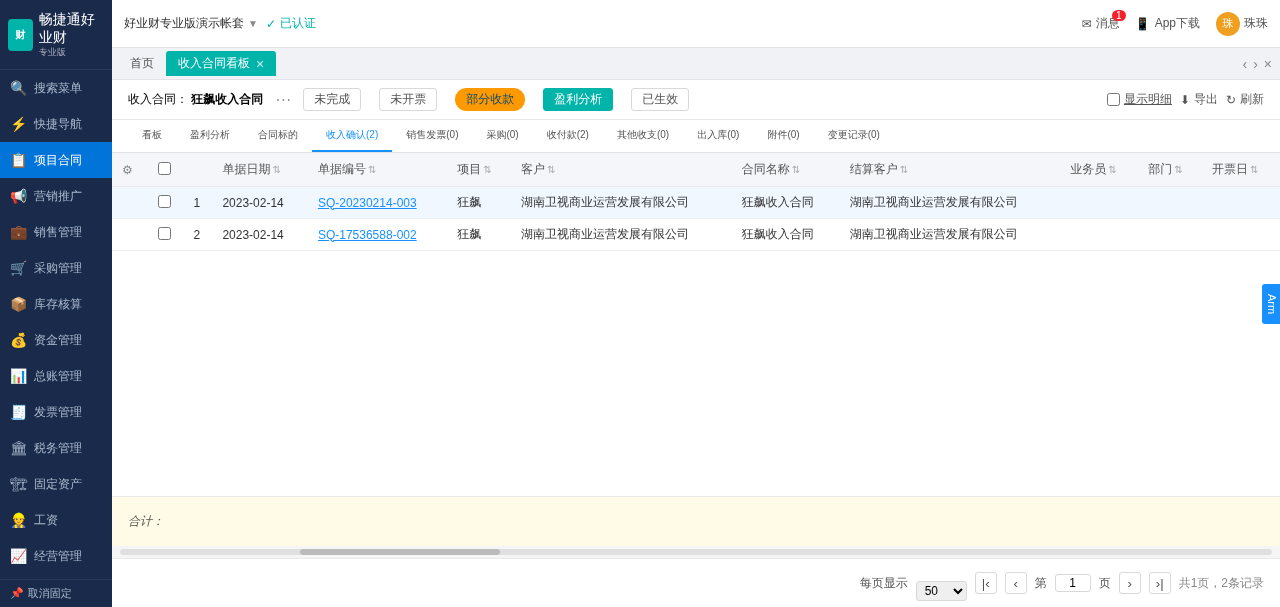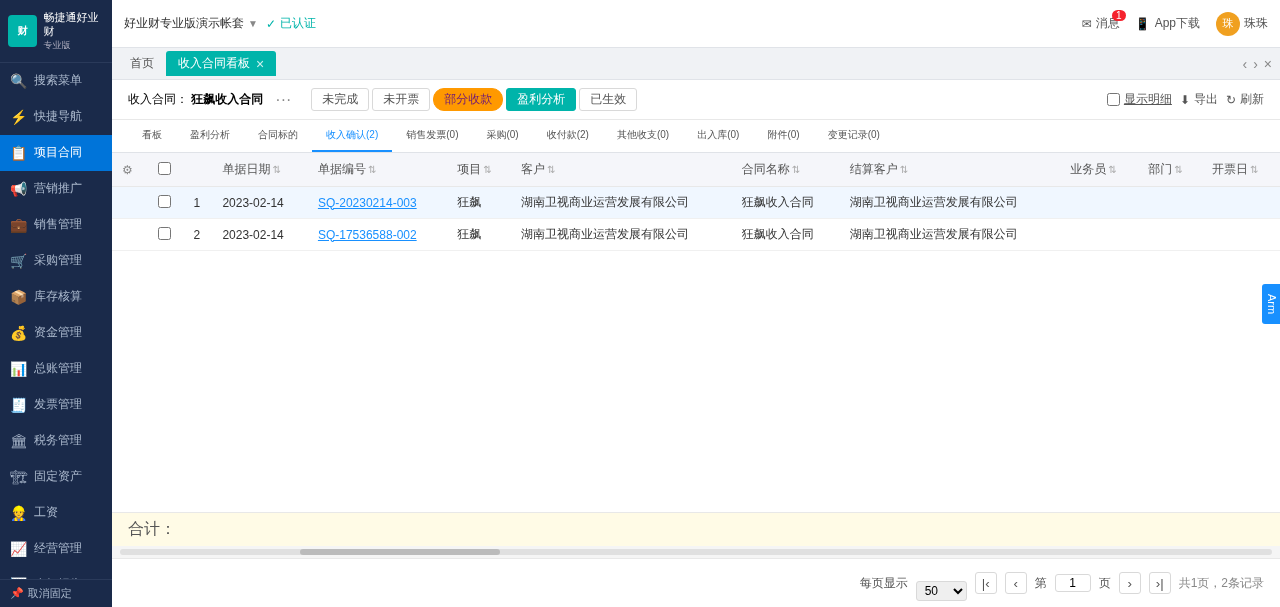--- a/index.html
+++ b/index.html
@@ -2,21 +2,21 @@
 <html><head>
   <meta charset="utf-8">
   <style>
     * { box-sizing: border-box; margin: 0; padding: 0; }
     body { font-family: 'Microsoft YaHei', Arial, sans-serif; font-size: 12px; background: #f0f2f5; display: flex; height: 607px; overflow: hidden; }
 
     
     .sidebar { width: 112px; background: #1a2a4a; display: flex; flex-direction: column; height: 100%; color: #aab8cc; flex-shrink: 0; }
     .sidebar-logo { padding: 10px 8px; border-bottom: 1px solid #2a3a5a; display: flex; align-items: center; gap: 6px; }
     .sidebar-logo-icon { width: 32px; height: 32px; background: #00b4aa; border-radius: 4px; display: flex; align-items: center; justify-content: center; color: white; font-size: 10px; font-weight: bold; }
-    .sidebar-logo-text { font-size: 11px; color: #fff; line-height: 1.3; }
+    .sidebar-logo-text { font-size: 14px; color: #fff; line-height: 1.3; }
     .sidebar-logo-sub { font-size: 9px; color: #aab; }
     .sidebar-search { display: flex; align-items: center; gap: 4px; padding: 8px 10px; cursor: pointer; color: #aab8cc; font-size: 12px; }
     .sidebar-nav-item { display: flex; align-items: center; gap: 6px; padding: 9px 10px; cursor: pointer; font-size: 12px; color: #aab8cc; }
     .sidebar-nav-item.active { background: #0074d9; color: #fff; }
     .sidebar-icon { width: 18px; height: 18px; display: flex; align-items: center; justify-content: center; font-size: 14px; flex-shrink: 0; }
     .sidebar-scroll { overflow-y: auto; flex: 1; }
     .sidebar-scroll::-webkit-scrollbar { width: 0; }
     .sidebar-bottom { border-top: 1px solid #2a3a5a; padding: 6px 10px; display: flex; align-items: center; gap: 4px; color: #aab8cc; cursor: pointer; font-size: 11px; }
 
     
@@ -40,23 +40,23 @@
     .tabbar-tab-close { font-size: 14px; line-height: 1; cursor: pointer; opacity: 0.8; }
     .tabbar-nav { margin-left: auto; display: flex; align-items: center; gap: 6px; color: #888; }
     .tabbar-nav span { cursor: pointer; font-size: 14px; }
 
     
     .content { flex: 1; background: #f5f6fa; overflow: hidden; display: flex; flex-direction: column; padding: 0; }
 
     
     .contract-header { background: #fff; padding: 8px 16px; display: flex; align-items: center; gap: 12px; border-bottom: 1px solid #e8e8e8; }
     .contract-more { color: #888; cursor: pointer; font-size: 16px; }
-    .status-btns { display: flex; gap: 3px; margin-left: 8px; }
+    .status-btns { display: flex; gap: 18px; }
     .status-btn { padding: 2px 10px; border-radius: 3px; font-size: 12px; border: 1px solid #d9d9d9; background: #fff; cursor: pointer; color: #555; }
-    .status-btn.active { background: #ff9900; color: #701a75; border-color: #ff9900; border-radius: 11px; }
+    .status-btn.active { background: #ff9900; color: #0c4a6e; border-color: #ff9900; border-radius: 11px; }
     .status-btn.confirmed { background: #00b4aa; color: #fff; border-color: #00b4aa; }
     .contract-actions { margin-left: auto; display: flex; align-items: center; gap: 8px; }
     .contract-action-btn { display: flex; align-items: center; gap: 4px; font-size: 12px; color: #555; cursor: pointer; }
     .show-detail { display: flex; align-items: center; gap: 4px; font-size: 12px; color: #555; text-decoration: underline; }
     .show-detail input { margin: 0; }
 
     
     .subtabs { background: #fff; display: flex; border-bottom: 1px solid #e0e3e8; padding: 0 16px; }
     .subtab { padding: 8px 14px; font-size: 10px; color: #555; cursor: pointer; border-bottom: 2px solid transparent; white-space: nowrap; }
     .subtab.active { color: #1890ff; border-bottom: 2px solid #1890ff; }
@@ -71,21 +71,21 @@
     .data-table tbody tr:nth-child(even) { background: #fff; }
     .link-text { color: #1890ff; cursor: pointer; text-decoration: underline; }
     .th-sort { display: flex; align-items: center; gap: 2px; }
     .sort-icon { color: #aaa; font-size: 10px; }
     .settings-icon { color: #888; cursor: pointer; }
     .row-num { color: #888; text-align: center; }
     .checkbox-cell { text-align: center; }
     .col-checkbox { width: 20px; }
 
     
-    .table-footer { background: #fffbe6; border-top: 1px solid #e8e8e8; padding: 6px 16px; display: flex; align-items: center; font-size: 16px; color: #555; min-height: 32px; }
+    .table-footer { background: #fffbe6; border-top: 1px solid #e8e8e8; padding: 16px 16px; display: flex; align-items: center; font-size: 12px; color: #555; min-height: 32px; font-style: italic; }
 
     
     .scrollbar-area { background: #f5f5f5; height: 12px; display: flex; align-items: center; padding: 0 8px; }
     .scrollbar-track { flex: 1; height: 6px; background: #e0e0e0; border-radius: 3px; position: relative; }
     .scrollbar-thumb { position: absolute; left: 180px; width: 200px; height: 6px; background: #bbb; border-radius: 3px; }
 
     
     .pagination { background: #fff; border-top: 1px solid #e8e8e8; padding: 6px 16px; display: flex; align-items: center; justify-content: flex-end; gap: 8px; font-size: 12px; color: #555; }
     .pagination-label { color: #555; }
     .pagination-select { border: 1px solid #d9d9d9; border-radius: 3px; padding: 1px 4px; font-size: 12px; margin-top: 16px; }

